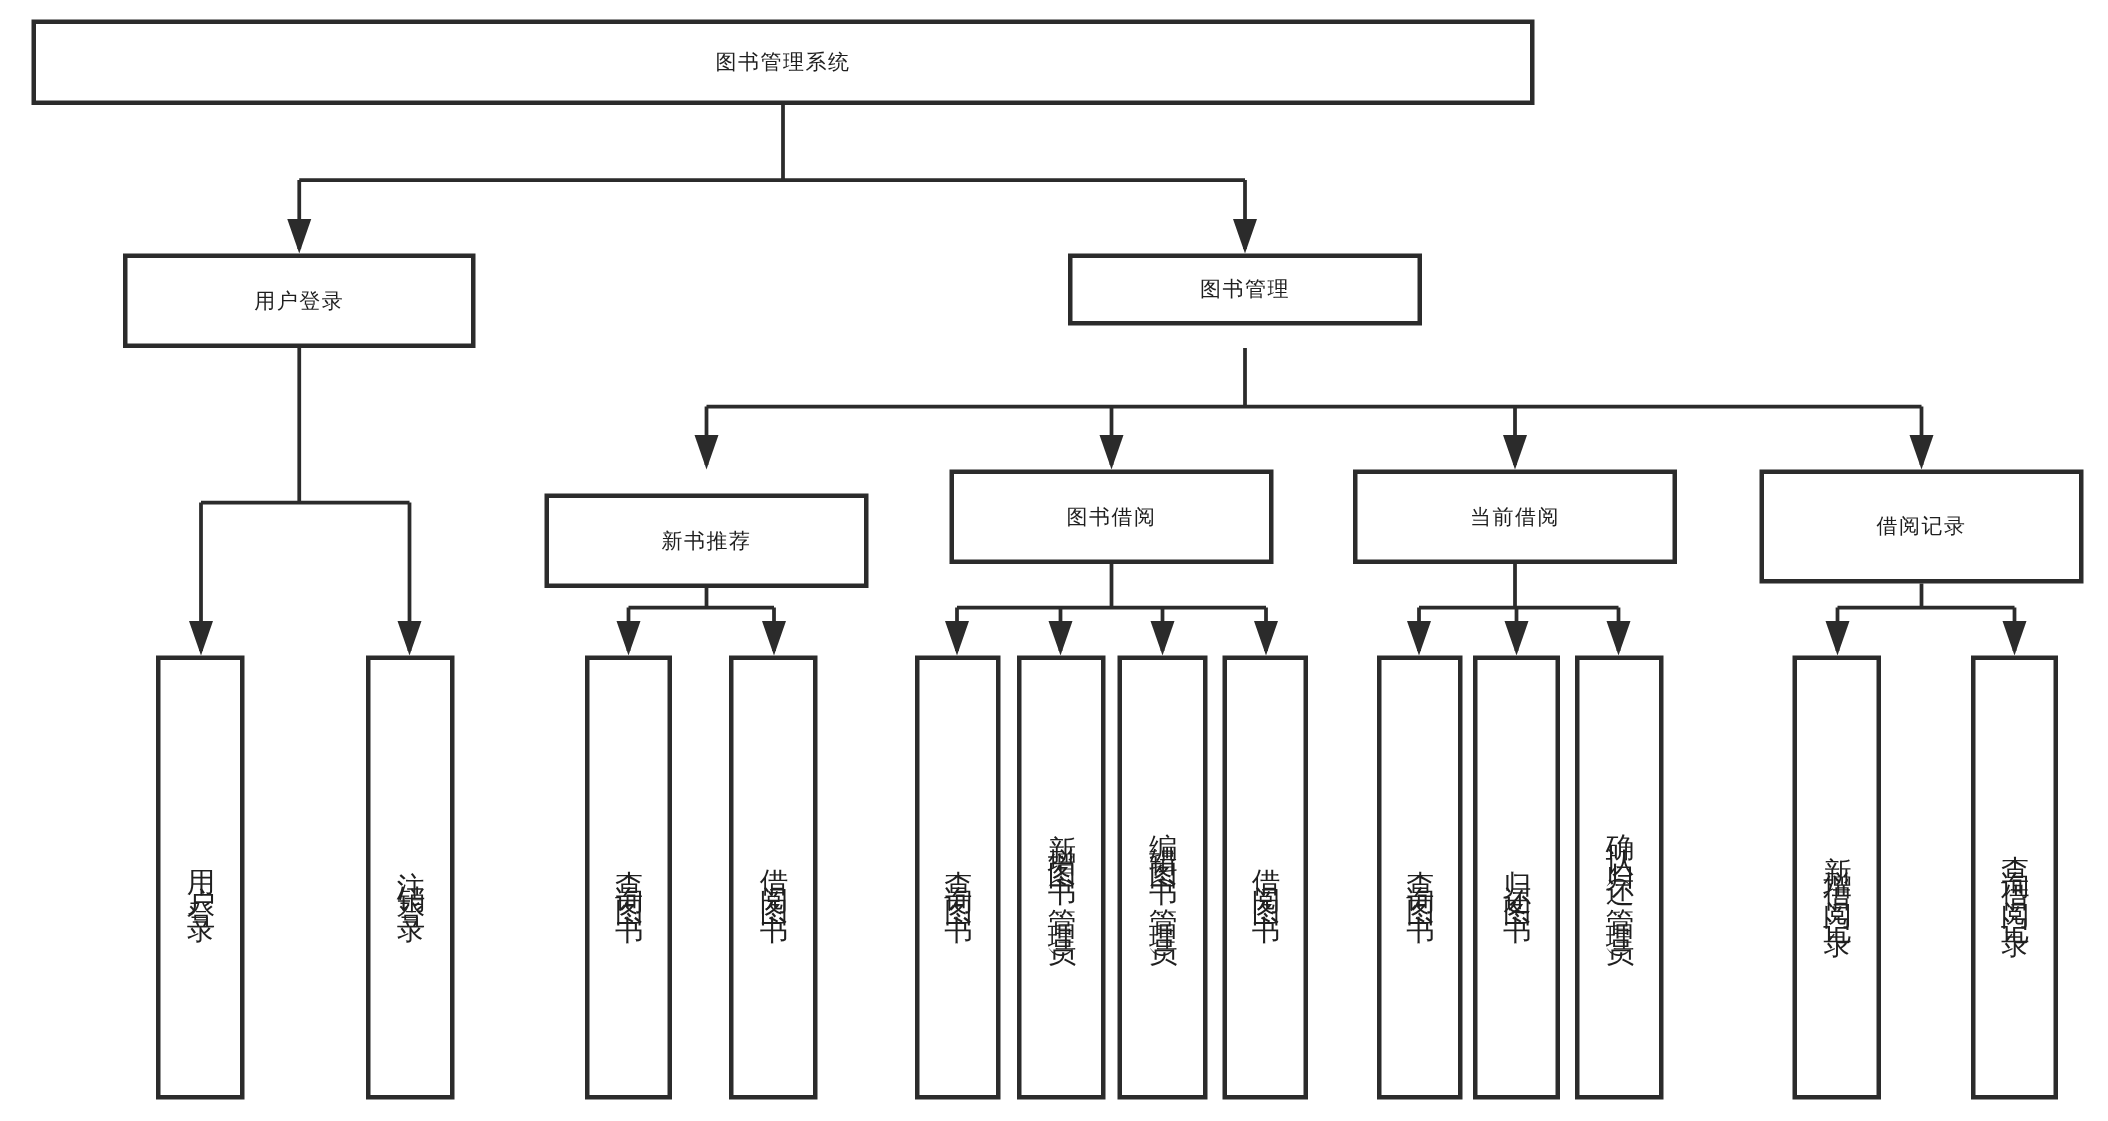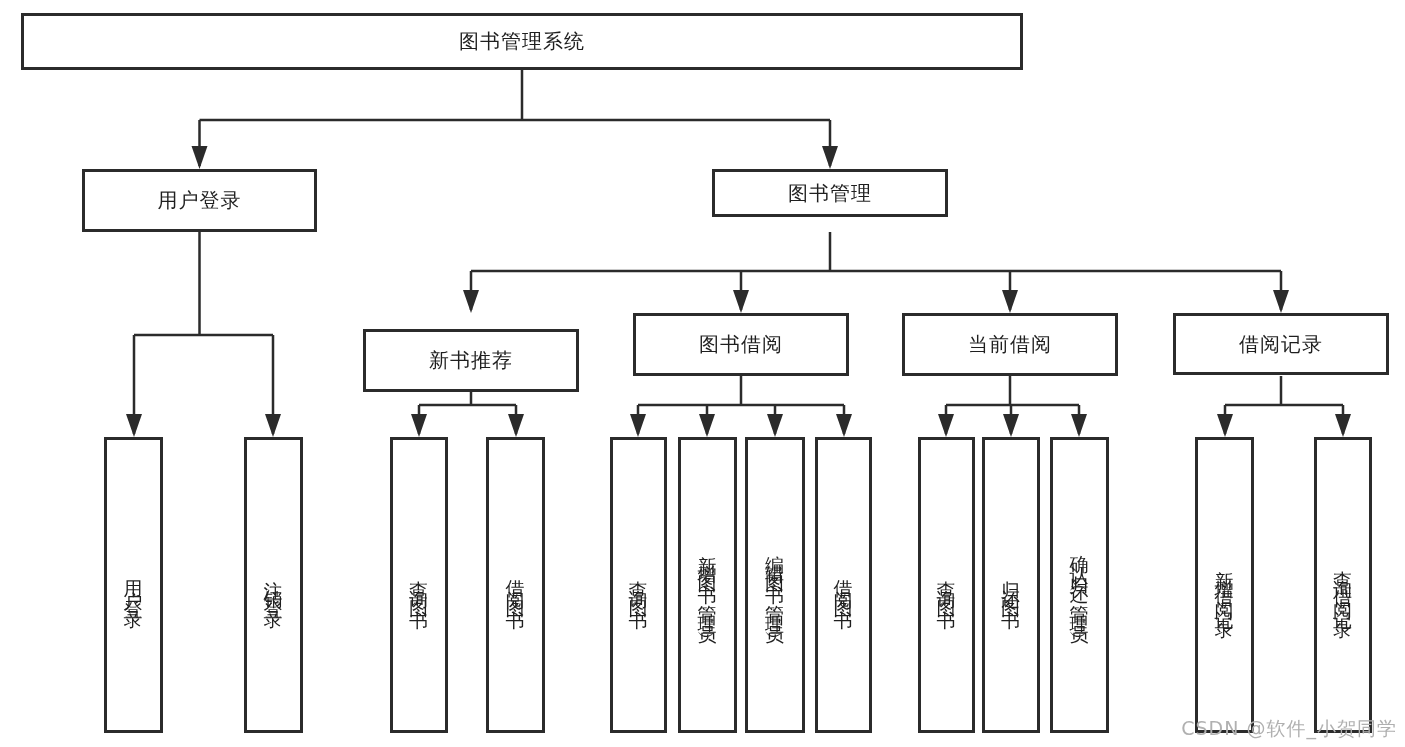--- a/index.html
+++ b/index.html
@@ -19,21 +19,21 @@
   }
   .node {
     position: absolute;
     box-sizing: border-box;
     border: 3px solid #2b2b2b;
     background: #ffffff;
     display: flex;
     align-items: center;
     justify-content: center;
     color: #1f1f1f;
-    font-size: 20px;
+    font-size: 14px;
     letter-spacing: 1px;
     z-index: 1;
     text-align: center;
   }
   .vnode {
     writing-mode: vertical-rl;
     text-orientation: mixed;
     font-size: 19px;
     letter-spacing: 10px;
     line-height: 1;
@@ -95,35 +95,34 @@
   </svg>
 
   <div class="node" style="left:21px; top:13px; width:1002px; height:57px;">图书管理系统</div>
 
   <div class="node" style="left:82px; top:169px; width:235px; height:63px;">用户登录</div>
   <div class="node" style="left:712px; top:169px; width:236px; height:48px;">图书管理</div>
 
   <div class="node" style="left:363px; top:313px; width:216px; height:63px;margin-top:16px;">新书推荐</div>
   <div class="node" style="left:902px; top:313px; width:216px; height:63px;">当前借阅</div>
   <div class="node" style="left:633px; top:313px; width:216px; height:63px;">图书借阅</div>
-  <div class="node" style="left:1173px; top:313px; width:216px; height:62px;">借阅记录</div>
+  <div class="node" style="left:1173px; top:313px; width:216px; height:76px;">借阅记录</div>
 
   <div class="node vnode" style="left:104px; top:437px; width:59px; height:296px;">用户登录</div>
   <div class="node vnode" style="left:244px; top:437px; width:59px; height:296px;">注销登录</div>
 
   <div class="node vnode" style="left:390px; top:437px; width:58px; height:296px;">查询图书</div>
   <div class="node vnode" style="left:486px; top:437px; width:59px; height:296px;">借阅图书</div>
 
   <div class="node vnode" style="left:610px; top:437px; width:57px; height:296px;">查询图书</div>
   <div class="node vnode" style="left:678px; top:437px; width:59px; height:296px;">新增图书（管理员）</div>
   <div class="node vnode" style="left:745px; top:437px; width:60px; height:296px;">编辑图书（管理员）</div>
   <div class="node vnode" style="left:815px; top:437px; width:57px; height:296px;">借阅图书</div>
 
   <div class="node vnode" style="left:918px; top:437px; width:57px; height:296px;">查询图书</div>
   <div class="node vnode" style="left:982px; top:437px; width:58px; height:296px;">归还图书</div>
   <div class="node vnode" style="left:1050px; top:437px; width:59px; height:296px;">确认归还（管理员）</div>
 
   <div class="node vnode" style="left:1195px; top:437px; width:59px; height:296px;">新增借阅记录</div>
   <div class="node vnode" style="left:1314px; top:437px; width:58px; height:296px;">查询借阅记录</div>
 
-  <div class="watermark">CSDN @软件_小贺同学</div>
 
 </div>
 
 </body></html>

